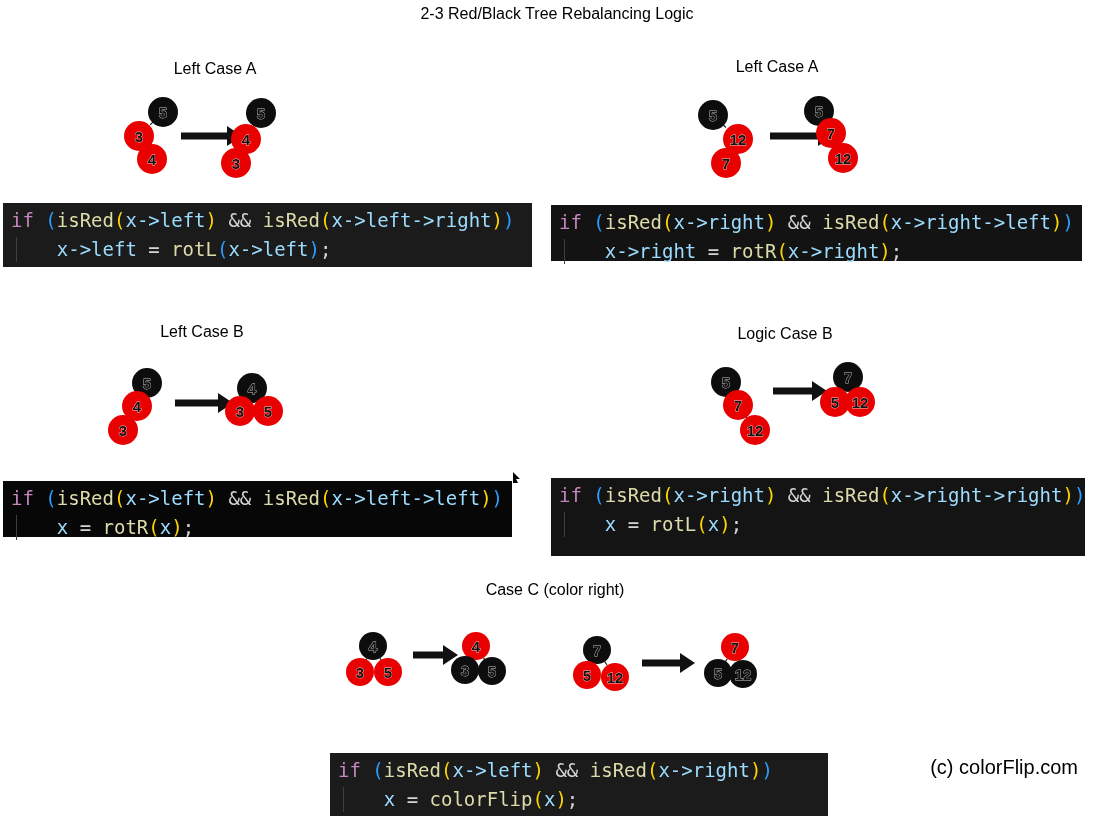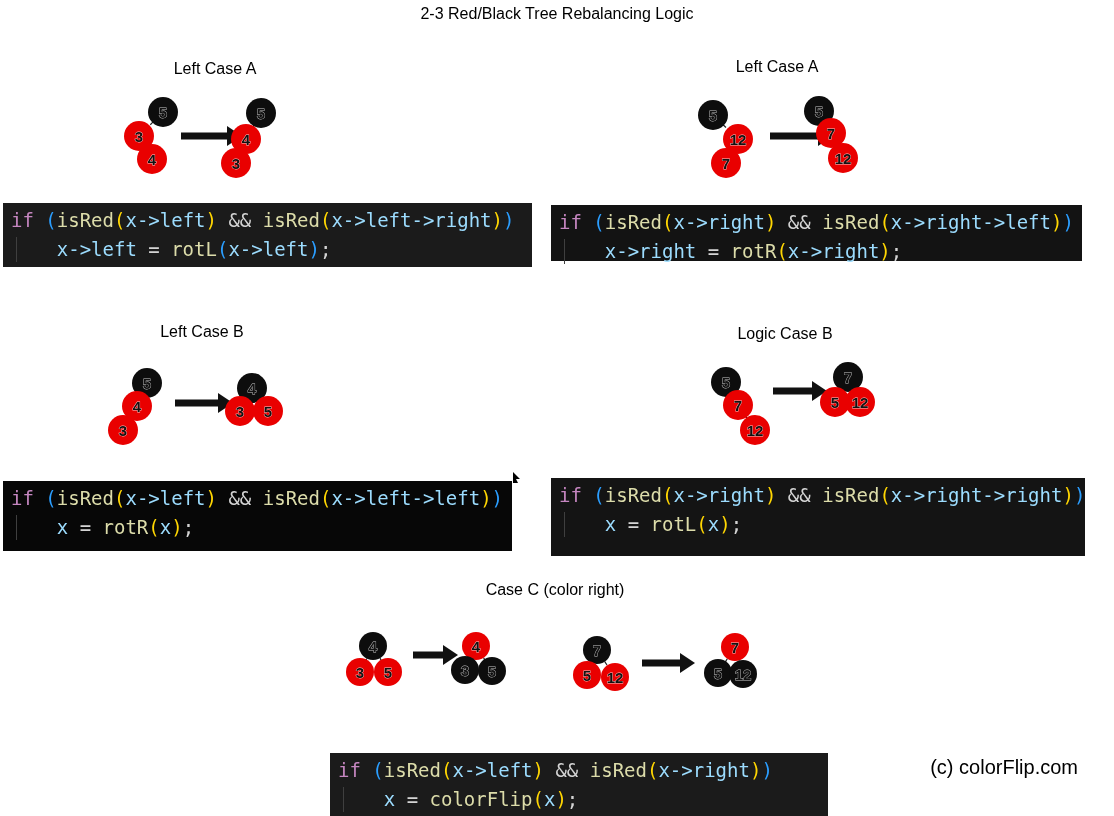--- a/index.html
+++ b/index.html
@@ -27,21 +27,21 @@
   .d3{left:700px;top:352px;}
   .d4{left:340px;top:624px;}
 
   .code-block{
     position:absolute;font-family:"DejaVu Sans Mono",monospace;
     font-size:19px;line-height:29px;padding:3px 17px 0 8px;
     white-space:pre;box-sizing:border-box;
   }
   .c0{left:3px;top:203px;width:529px;height:64px;}
   .c1{left:551px;top:205px;width:531px;height:56px;}
-  .c2{left:3px;top:481px;width:509px;height:70px;}
+  .c2{left:3px;top:481px;width:509px;height:56px;}
   .c3{left:551px;top:478px;width:534px;height:78px;}
   .c4{left:330px;top:718px;width:498px;height:66px;margin-top:35px;}
 
   .code-line{position:relative;white-space:pre;}
   .code-line.indented::before{
     content:"";position:absolute;left:5px;top:2px;bottom:2px;
     width:1px;background:#3f3f3f;
   }
   .tok-kw{color:#C586C0;}
   .tok-fn{color:#DCDCAA;}

